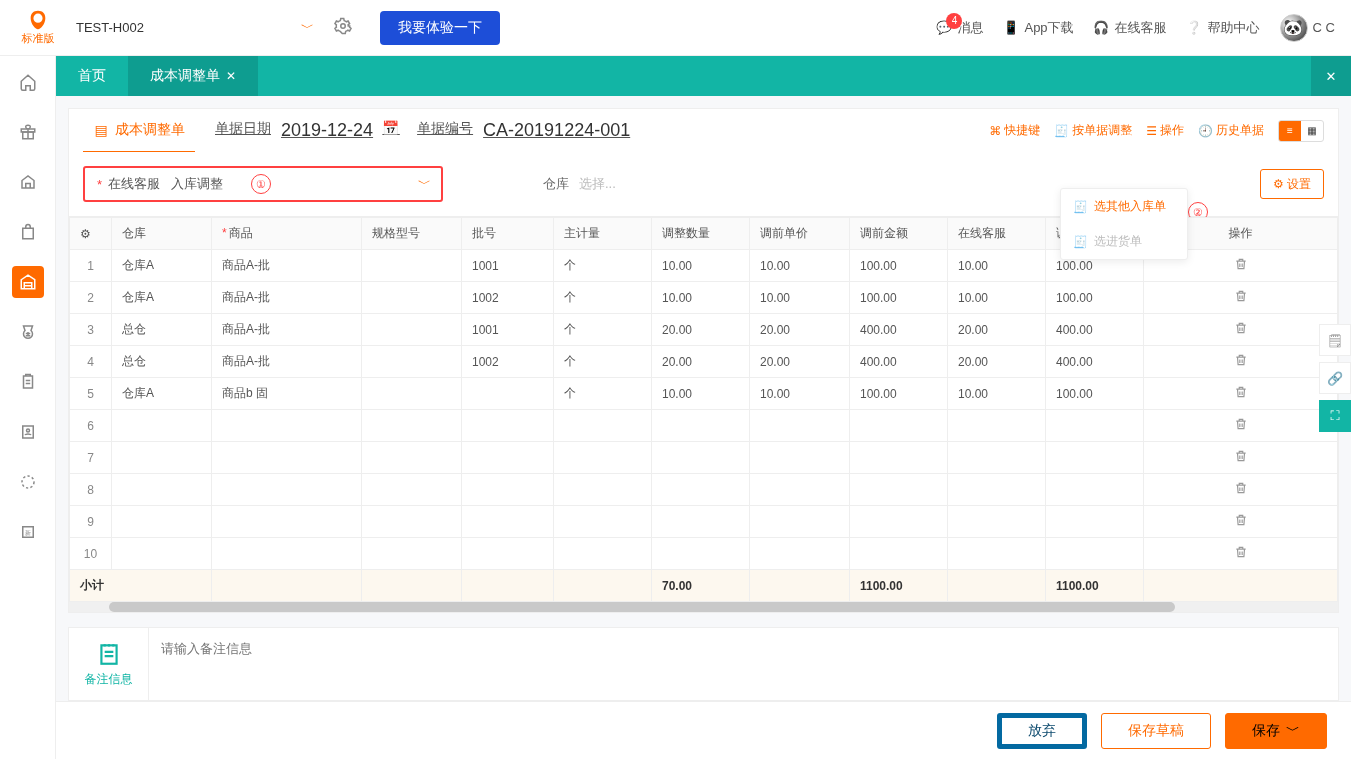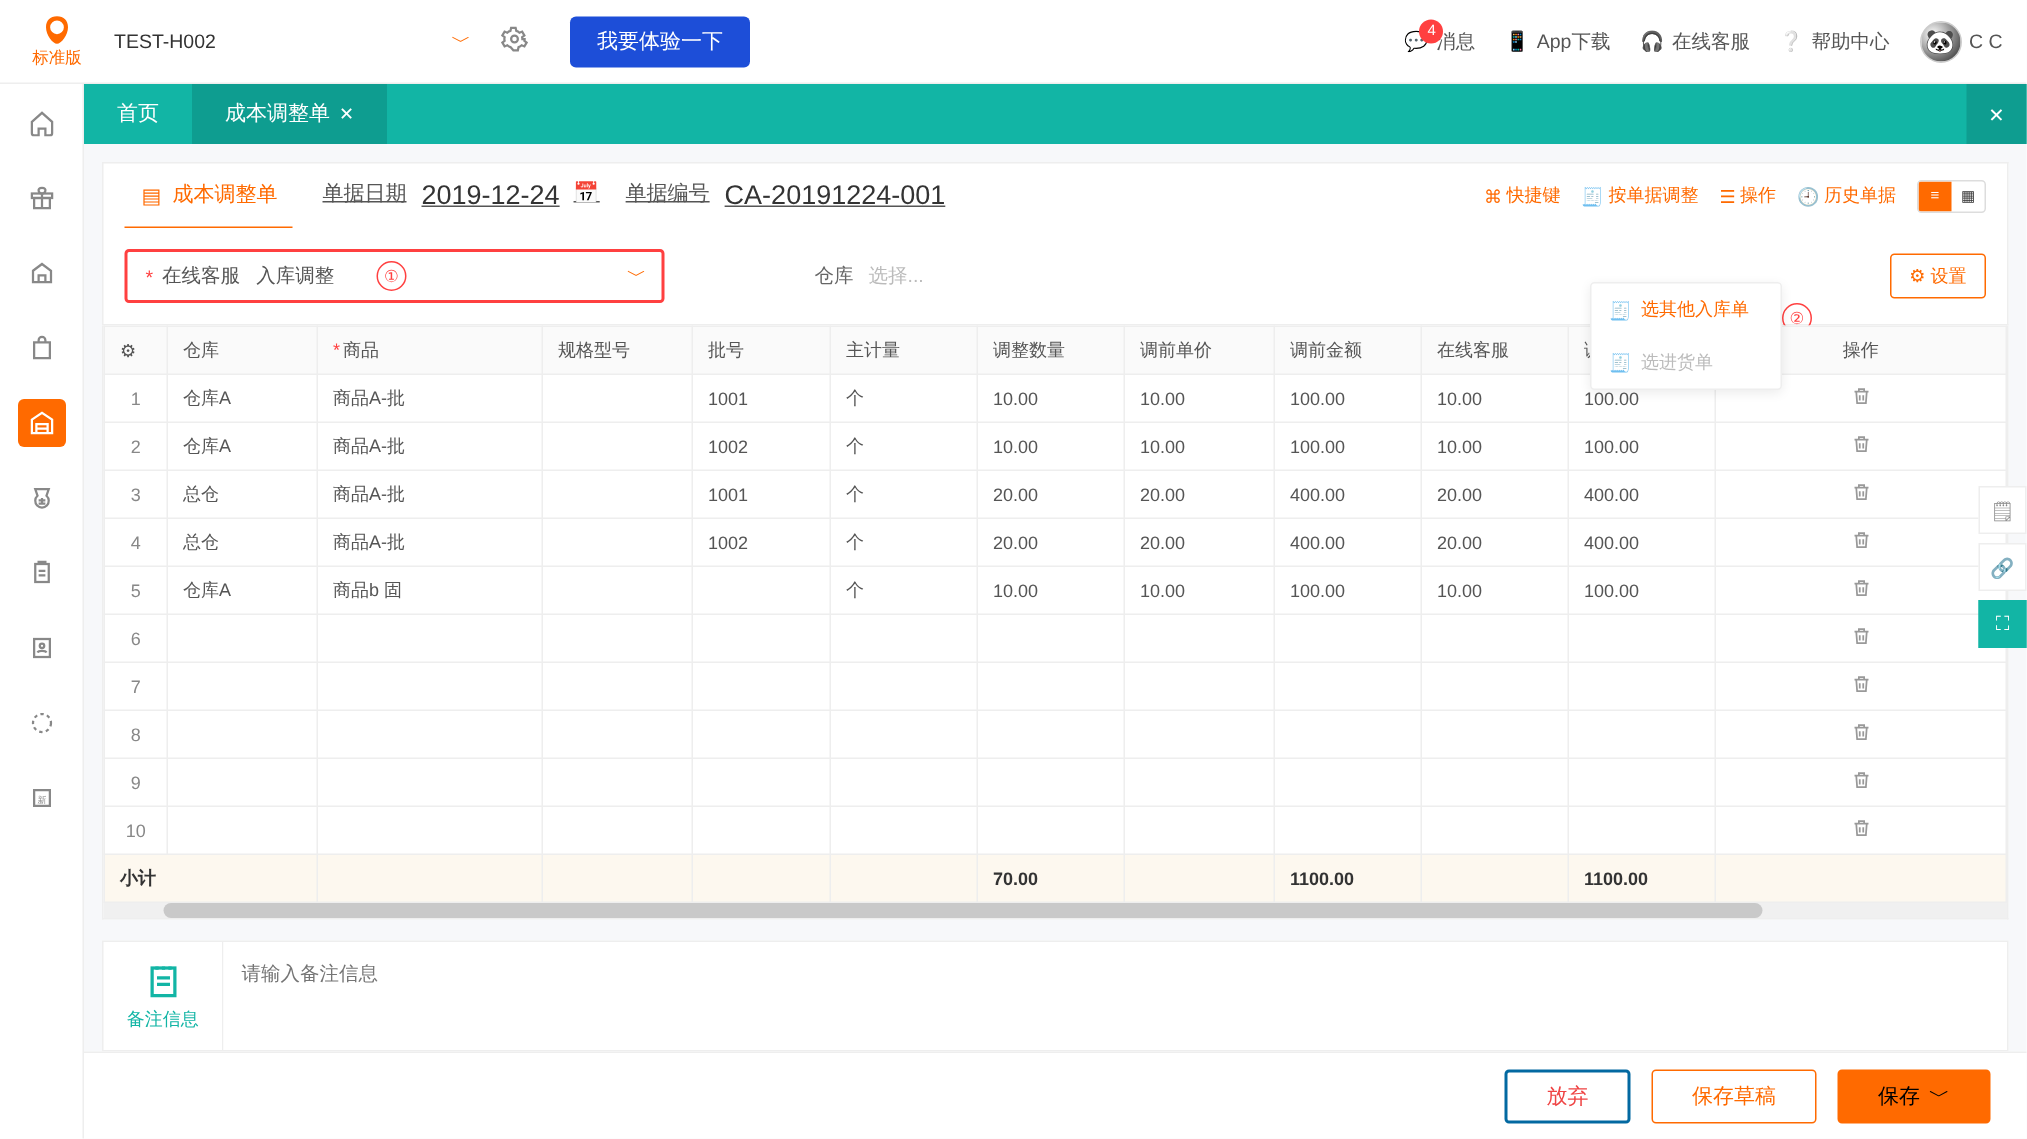--- a/index.html
+++ b/index.html
@@ -82,21 +82,21 @@
   .hscroll .thumb { height:10px; width:84%; background:#c9c9c9; border-radius:5px; margin-left:40px; }
 
   
   .remark { margin:14px 12px 0 12px; background:#fff; border:1px solid #eee; display:flex; align-items:stretch; height:74px; }
   .remark-icon { width:80px; display:flex; flex-direction:column; align-items:center; justify-content:center; gap:4px; color:#12b5a5; font-size:12px; border-right:1px solid #eee; }
   .remark textarea { flex:1; border:none; resize:none; padding:12px; font-size:13px; outline:none; color:#555; }
 
   
   .bottombar { position:absolute; left:0; right:0; bottom:0; height:58px; background:#fff; border-top:1px solid #eee; display:flex; align-items:center; justify-content:flex-end; padding:0 24px; gap:14px; }
   .btn { height:36px; padding:0 26px; border-radius:3px; font-size:14px; cursor:pointer; display:flex; align-items:center; gap:6px; }
-  .btn-plain { background:#fff; border:2px solid #0369a1; color:#ef4444;margin-left:44px; }
+  .btn-plain { background:#fff; border:5px solid #0369a1; color:#0c4a6e;margin-left:44px; }
   .btn-outline { background:#fff; border:1px solid #ff6a00; color:#ff6a00; }
   .btn-primary { background:#ff6a00; border:1px solid #ff6a00; color:#000000; }
 
   
   .rightrail { position:absolute; right:0; top:228px; width:32px; display:flex; flex-direction:column; gap:6px; }
   .rr { width:32px; height:32px; background:#fff; border:1px solid #eee; display:flex; align-items:center; justify-content:center; color:#888; cursor:pointer; }
   .rr.active { background:#12b5a5; color:#fff; border-color:#12b5a5; }
 
   .ic { width:16px; height:16px; display:inline-flex; align-items:center; justify-content:center; }
 </style>

